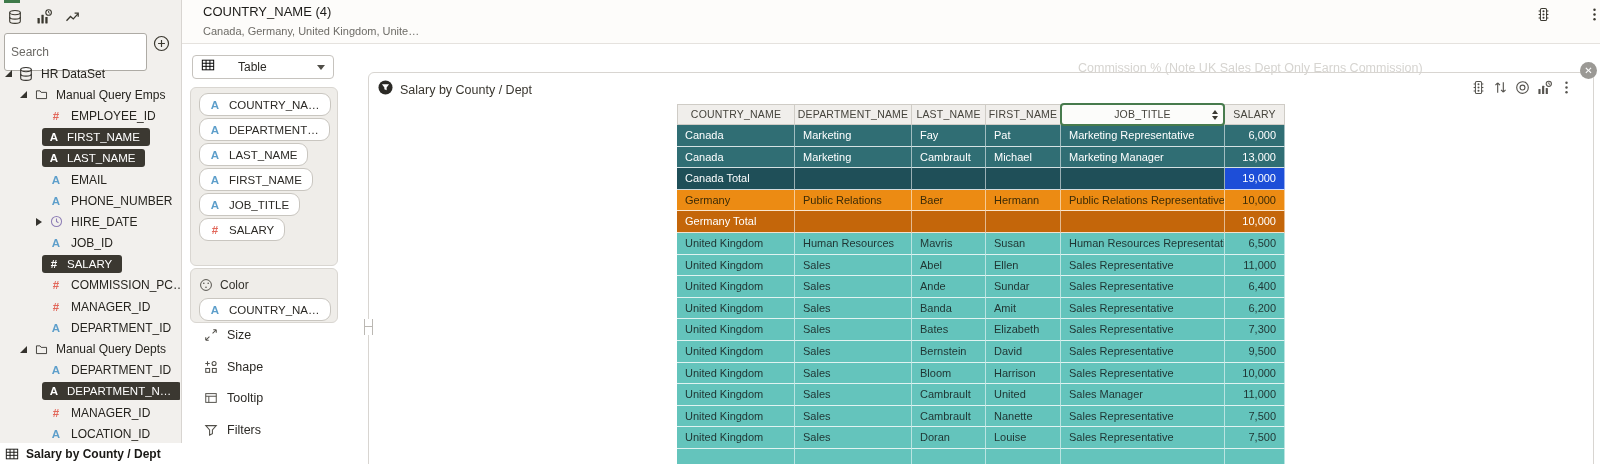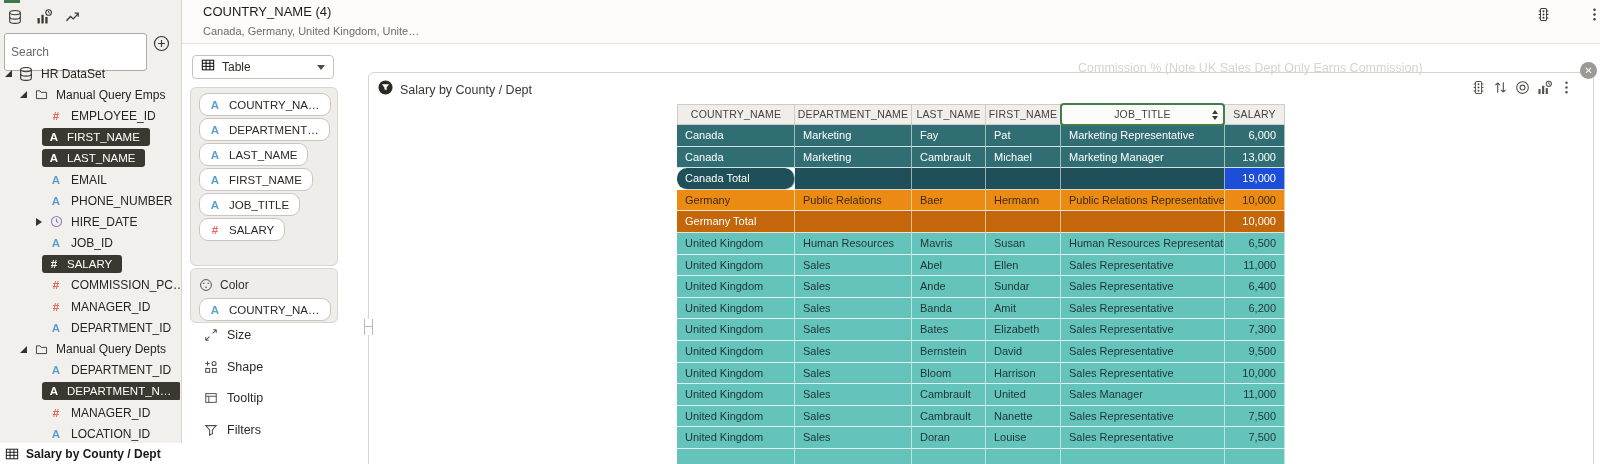--- a/index.html
+++ b/index.html
@@ -50,21 +50,21 @@
     border-bottom:1px solid #E5E2DE; }
   .fb-title { position:absolute; left:21px; top:4px; font-size:13px; color:#1C1B18; }
   .fb-values { position:absolute; left:21px; top:25px; font-size:11px; color:#6E6C67; }
   .fb-ic { position:absolute; top:7px; width:16px; height:16px; color:#3A382F; cursor:pointer; }
   .content { position:absolute; left:0; top:44px; right:0; bottom:-60px; }
 
   
   .grammar { position:absolute; left:0; top:0; width:178px; bottom:0; background:#fff; }
   .viz-select { position:absolute; left:10px; top:11px; width:142px; height:24px;
     border:1px solid #C6C3BE; border-radius:4px; background:#fff; display:flex;
-    align-items:center; gap:7px; padding:0 8px; cursor:pointer; }
+    align-items:center; gap:23px; padding:0 8px; cursor:pointer; }
   .viz-select .vlabel { font-size:12px; color:#2C2A26; flex:1; }
   .chev { width:0; height:0; border-left:4px solid transparent; border-right:4px solid transparent;
     border-top:5px solid #504E48; }
   .gp-box { position:absolute; left:8px; width:148px; background:#EFEDE9;
     border:1px solid #D9D6D1; border-radius:6px; padding:4px 0 0 8px; }
   .gp-box.rows-box { top:43px; height:179px; }
   .gp-box.color-box { top:224px; height:55px; }
   .gp-head { display:flex; align-items:center; gap:7px; height:24px; color:#33312C; font-size:12px; }
   .gp-head .gic { color:#504E48; display:inline-flex; }
   .gchips { display:flex; flex-direction:column; gap:2px; margin-top:1px; }
@@ -476,21 +476,21 @@
               </div>
               <div class="vt-r">
                 <div class="vt-c" style="width: 118px; background: rgb(48, 110, 116); color: rgb(255, 255, 255);">Canada</div>
                 <div class="vt-c" style="width: 117px; background: rgb(48, 110, 116); color: rgb(255, 255, 255);">Marketing</div>
                 <div class="vt-c" style="width: 74px; background: rgb(48, 110, 116); color: rgb(255, 255, 255);">Cambrault</div>
                 <div class="vt-c" style="width: 75px; background: rgb(48, 110, 116); color: rgb(255, 255, 255);">Michael</div>
                 <div class="vt-c" style="width: 164px; background: rgb(48, 110, 116); color: rgb(255, 255, 255);">Marketing Manager</div>
                 <div class="vt-c num" style="width: 60px; background: rgb(48, 110, 116); color: rgb(255, 255, 255);">13,000</div>
               </div>
               <div class="vt-r">
-                <div class="vt-c" style="width: 118px; background: rgb(31, 79, 88); color: rgb(255, 255, 255); border-radius: 10px;">Canada Total</div>
+                <div class="vt-c" style="width: 118px; background: rgb(31, 79, 88); color: rgb(255, 255, 255);">Canada Total</div>
                 <div class="vt-c" style="width: 117px; background: rgb(31, 79, 88); color: rgb(255, 255, 255);"></div>
                 <div class="vt-c" style="width: 74px; background: rgb(31, 79, 88); color: rgb(255, 255, 255);"></div>
                 <div class="vt-c" style="width: 75px; background: rgb(31, 79, 88); color: rgb(255, 255, 255);"></div>
                 <div class="vt-c" style="width: 164px; background: rgb(31, 79, 88); color: rgb(255, 255, 255);"></div>
                 <div class="vt-c num" style="width: 60px; background: #1d4ed8; color: rgb(255, 255, 255);">19,000</div>
               </div>
               <div class="vt-r">
                 <div class="vt-c" style="width: 118px; background: rgb(236, 139, 19); color: rgb(59, 43, 7);">Germany</div>
                 <div class="vt-c" style="width: 117px; background: rgb(236, 139, 19); color: rgb(59, 43, 7);">Public Relations</div>
                 <div class="vt-c" style="width: 74px; background: rgb(236, 139, 19); color: rgb(59, 43, 7);">Baer</div>

